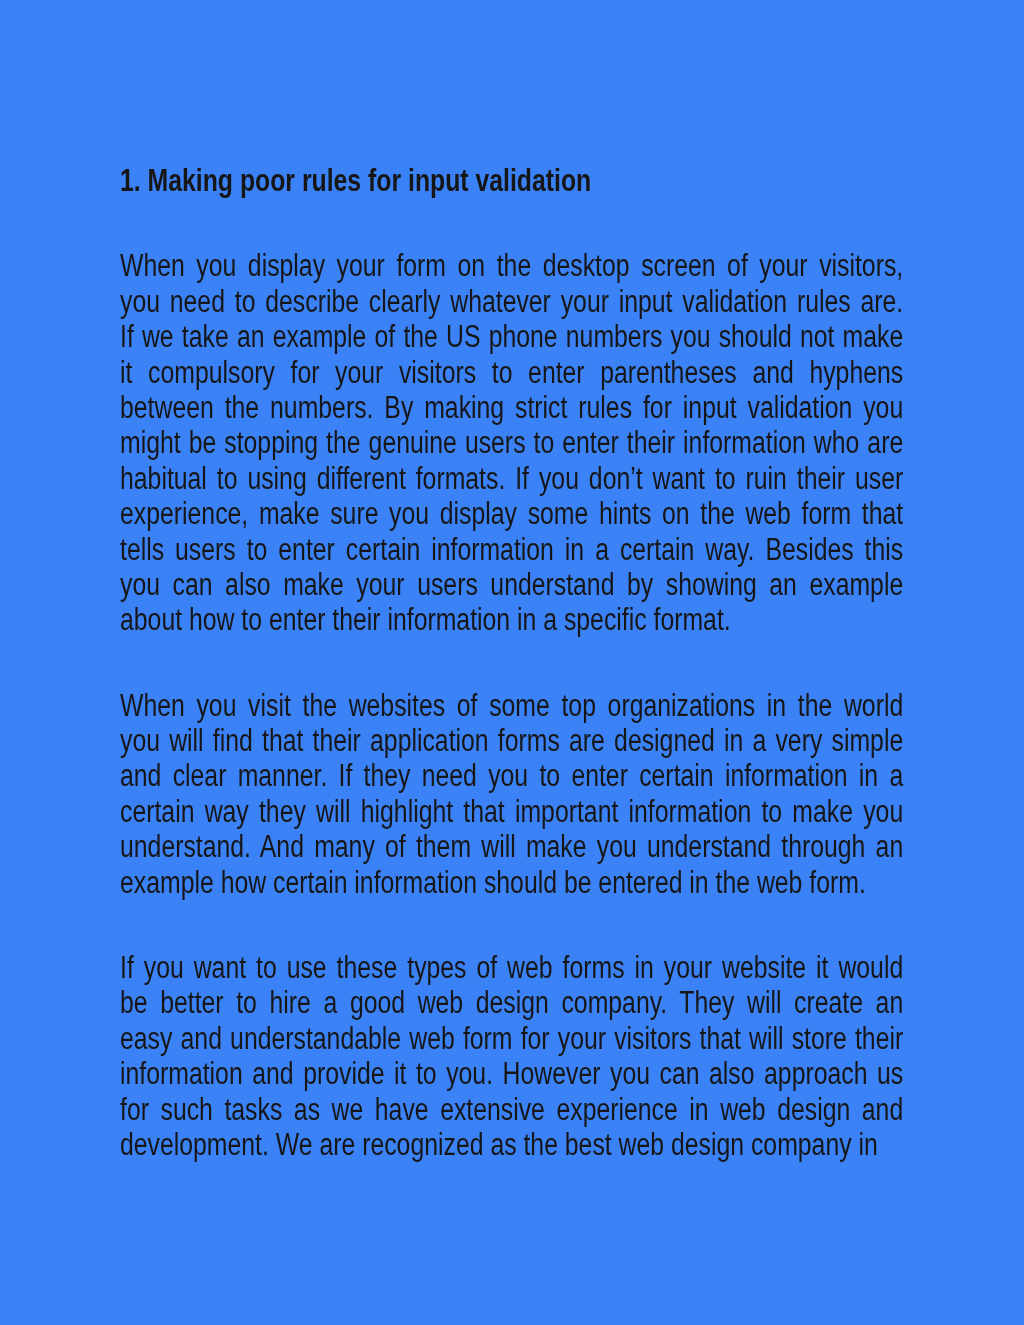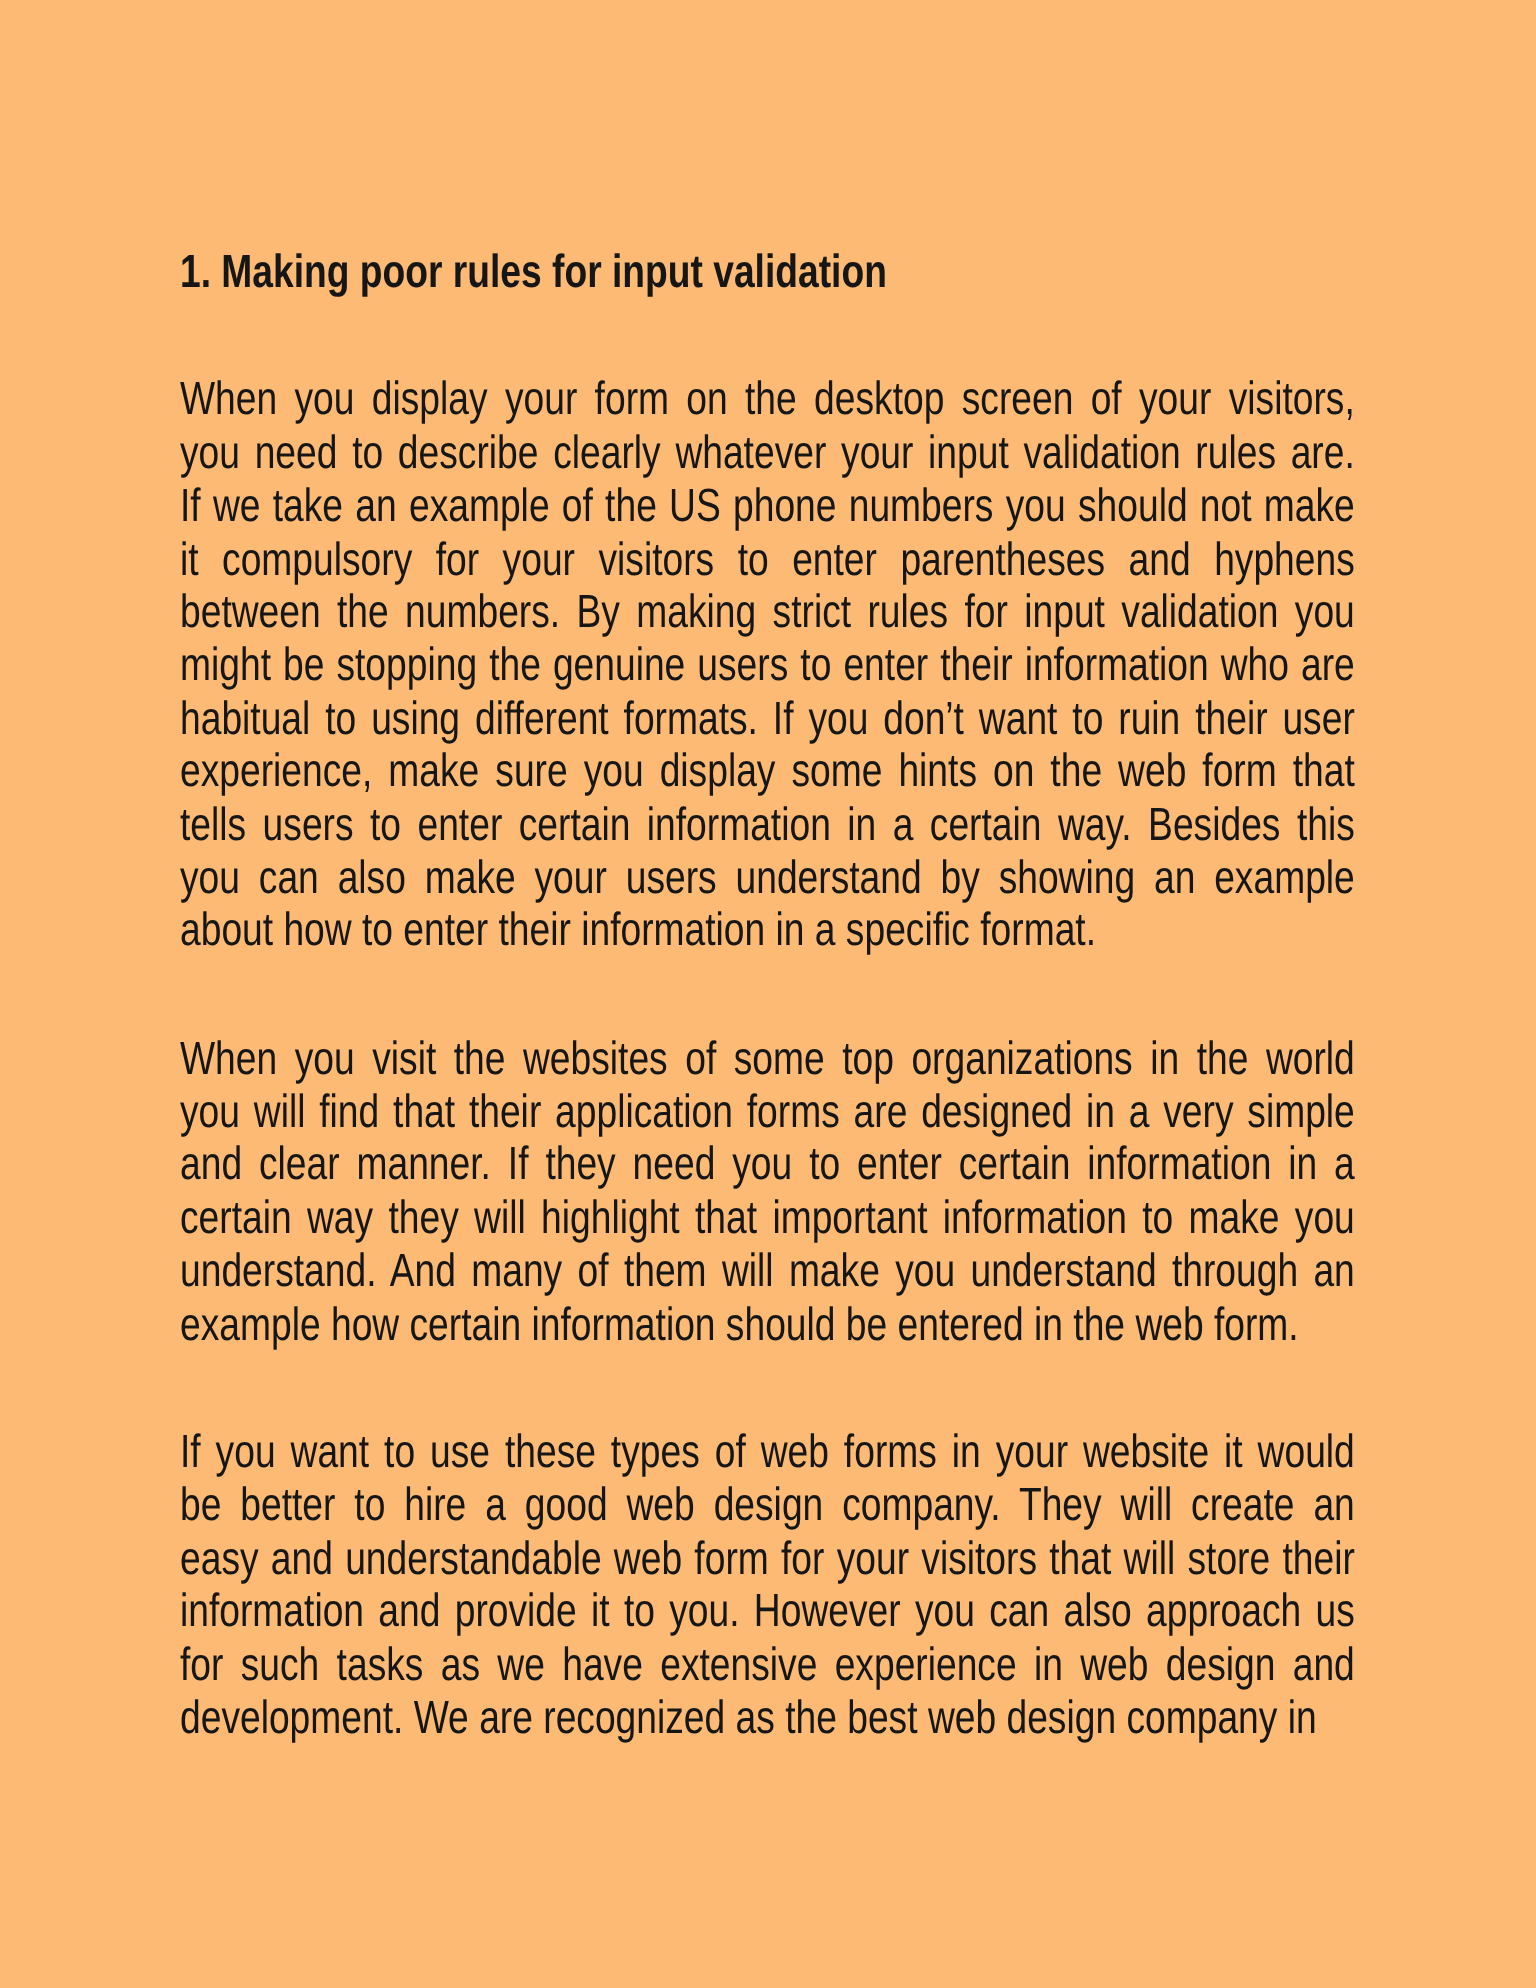--- a/index.html
+++ b/index.html
@@ -34,21 +34,21 @@
     line-height: 35.4px;
     height: 35.4px;
     text-align: justify;
     text-align-last: justify;
   }
   .ln.last { text-align-last: left; }
 </style>
 </head>
 <body>
 
-<div class="page" style="background: #fdba74; color: rgb(22, 22, 22);">
+<div class="page" style="background: #3b82f6; color: rgb(22, 22, 22);">
   <div class="textcol">
 
     <h1 class="heading">1. Making poor rules for input validation</h1>
 
     <div class="para">
       <div class="ln">When you display your form on the desktop screen of your visitors,</div>
       <div class="ln">you need to describe clearly whatever your input validation rules are.</div>
       <div class="ln">If we take an example of the US phone numbers you should not make</div>
       <div class="ln">it compulsory for your visitors to enter parentheses and hyphens</div>
       <div class="ln">between the numbers. By making strict rules for input validation you</div>

